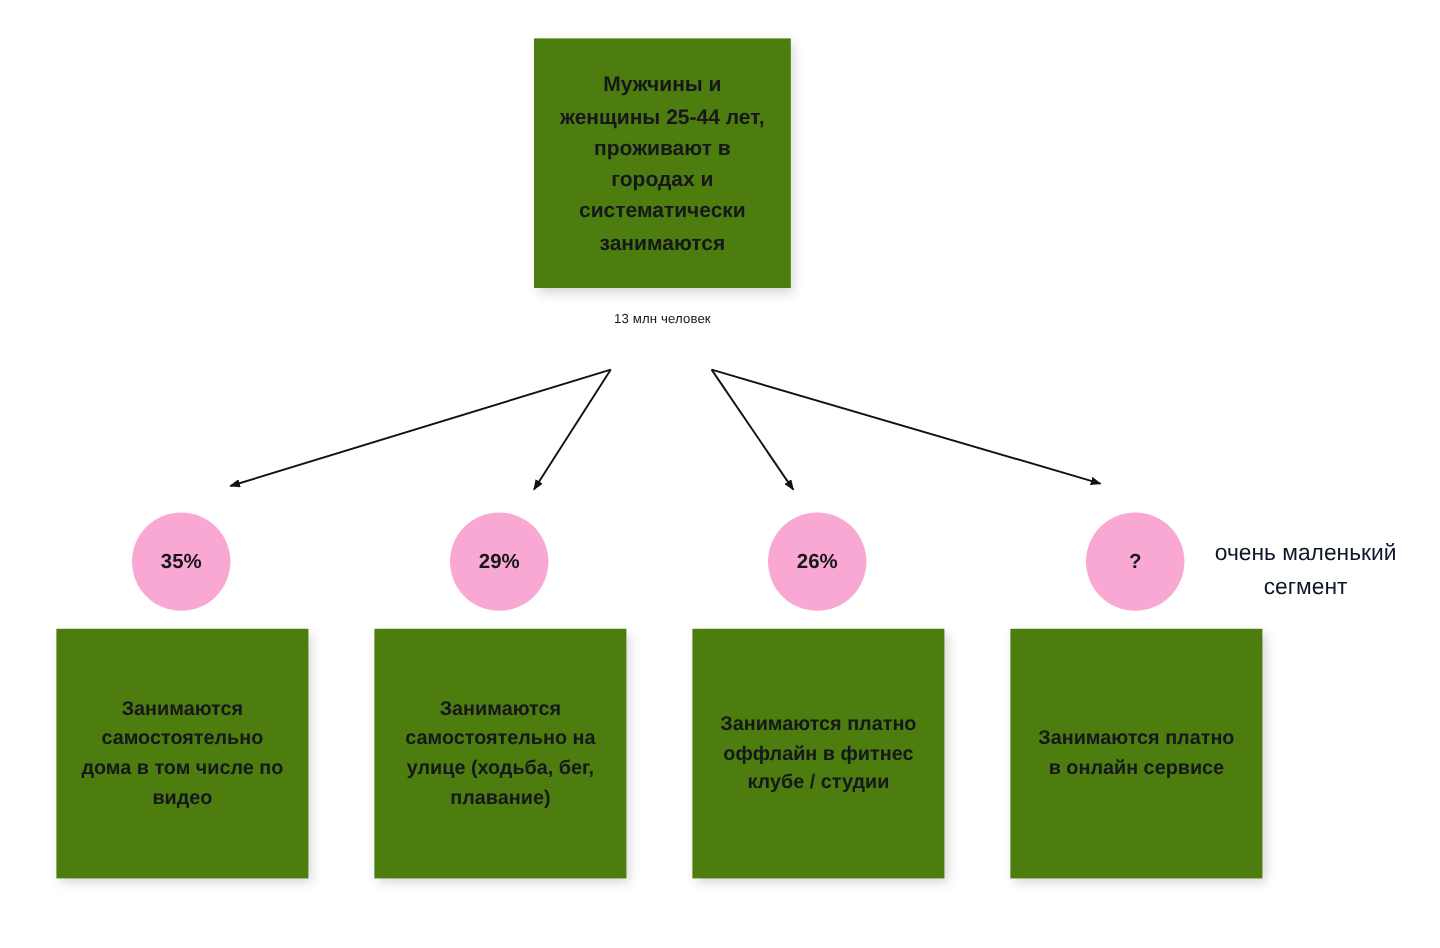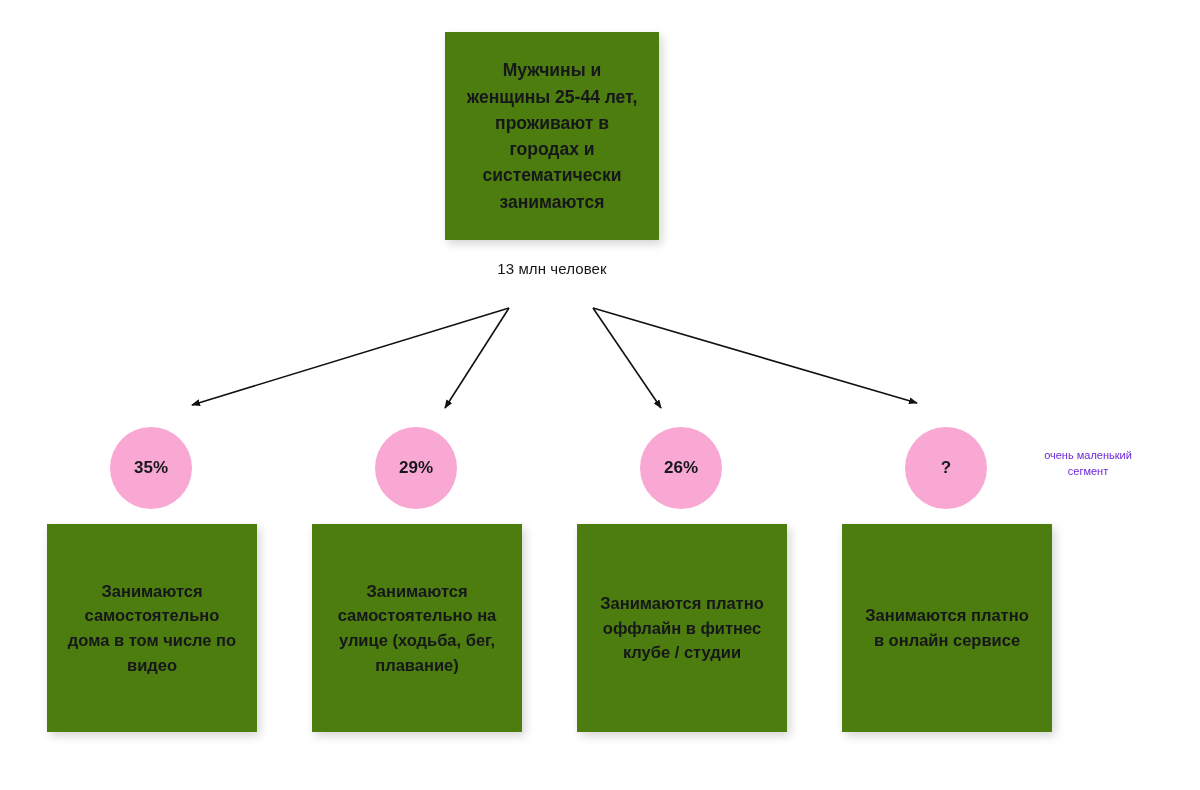--- a/index.html
+++ b/index.html
@@ -68,21 +68,21 @@
   #card-leaf-2 { left: 577px; }
   #card-leaf-3 { left: 842px; }
 
   
   #total-label {
     position: absolute;
     left: 445px;
     top: 260px;
     width: 214px;
     text-align: center;
-    font-size: 15px;
+    font-size: 11px;
     color: #15171a;
     letter-spacing: 0.1px;
   }
 
   
   .circle {
     position: absolute;
     width: 82px;
     height: 82px;
     border-radius: 50%;
@@ -102,23 +102,23 @@
   #circle-2 { left: 640px; }
   #circle-3 { left: 905px; }
 
   
   #segment-note {
     position: absolute;
     left: 998px;
     top: 448px;
     width: 180px;
     text-align: center;
-    font-size: 11px;
+    font-size: 19px;
     line-height: 1.45;
-    color: #6d28d9;
+    color: #0f172a;
     white-space: pre-line;
   }
 </style>
 </head>
 <body>
 
 <div id="canvas">
 
   <svg id="arrow-layer" width="1200" height="790" style="position:absolute;left:0;top:0;pointer-events:none;">
     <defs>

